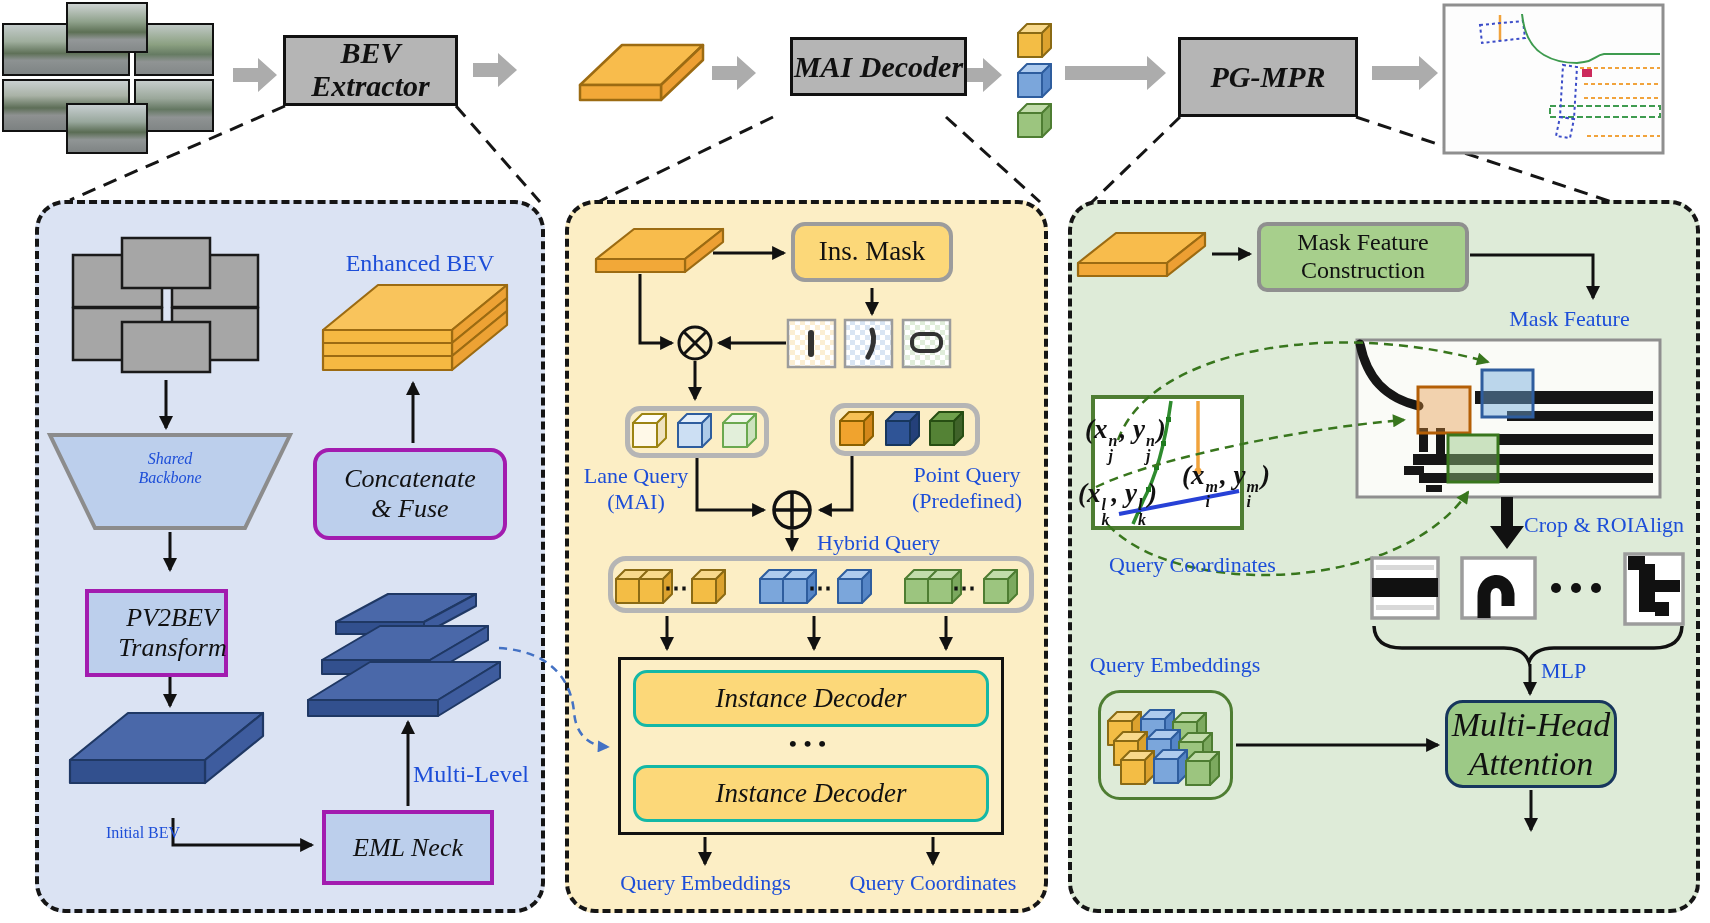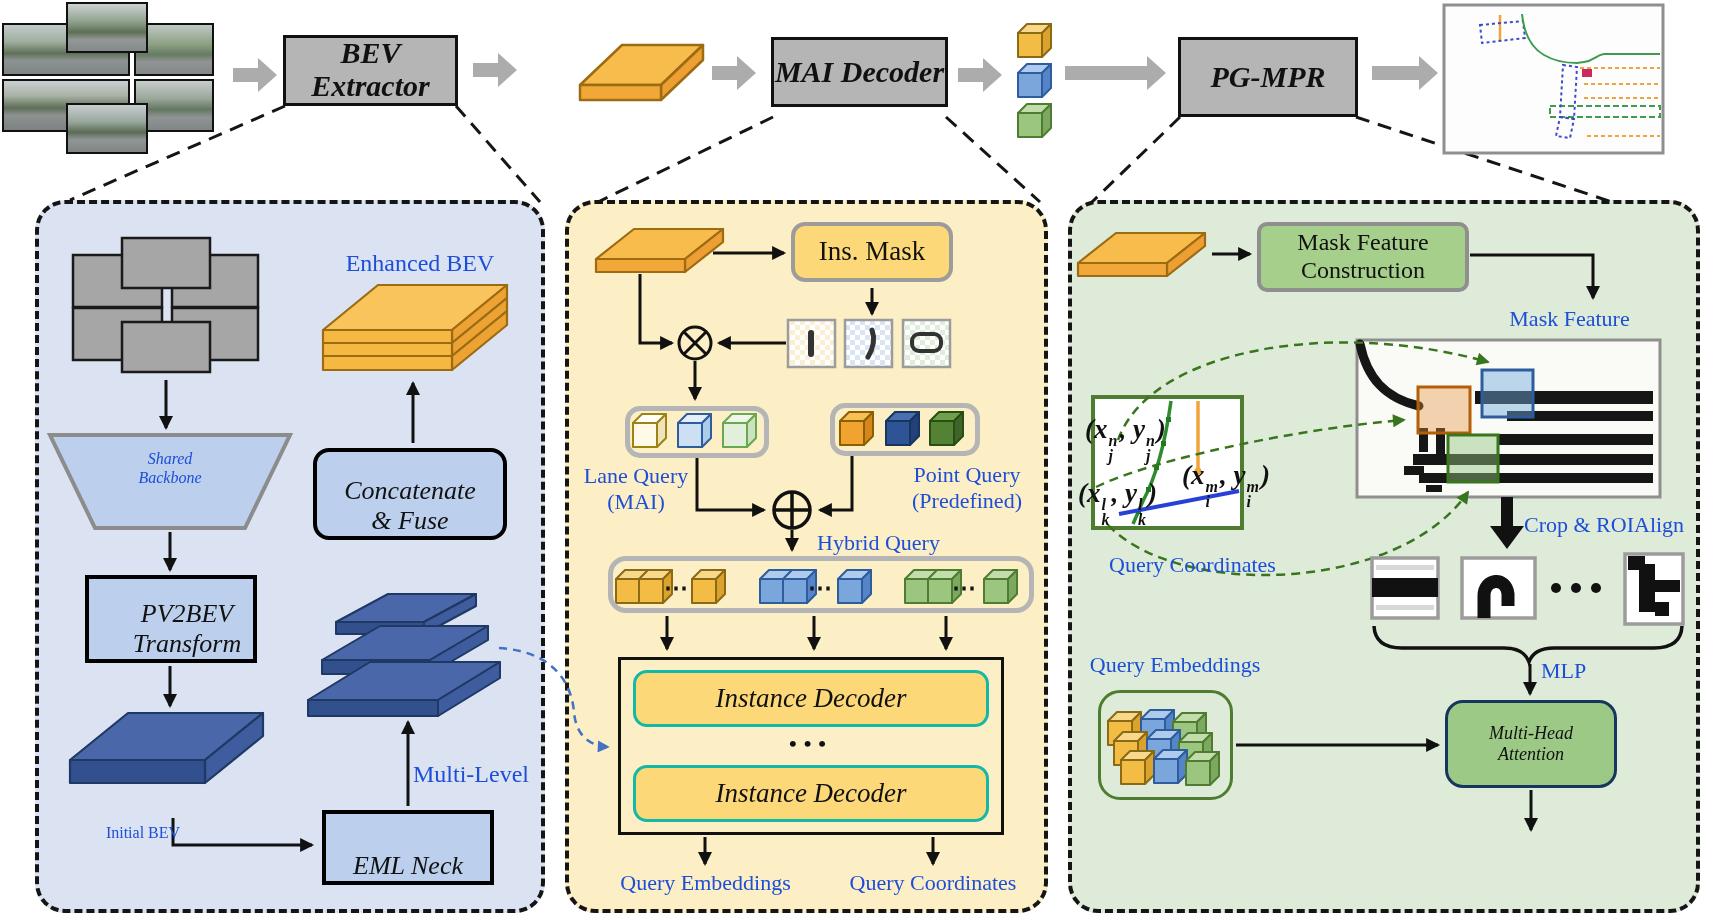--- a/index.html
+++ b/index.html
@@ -8,21 +8,21 @@
   .abs{position:absolute;}
   svg{position:absolute;left:0;top:0;z-index:2;}
   .panel{position:absolute;z-index:1;border:4px dashed #151515;border-radius:30px;box-sizing:border-box;}
   .lbl{position:absolute;z-index:3;font-size:22px;color:#1d4ed8;text-align:center;line-height:1.18;white-space:nowrap;}
   .two{white-space:normal;}
   .gbox{position:absolute;z-index:3;background:#B5B5B5;border:3px solid #111;display:flex;
         flex-direction:column;align-items:center;justify-content:center;text-align:center;
         font-weight:bold;font-style:italic;font-size:30px;color:#111;line-height:1.12;box-sizing:border-box;}
   .rbox{position:absolute;z-index:3;display:flex;flex-direction:column;align-items:center;justify-content:center;
         text-align:center;color:#111;box-sizing:border-box;line-height:1.15;}
-  .bluebox{background:#BCCFEC;border:4px solid #000000;font-style:italic;font-size:26px;justify-content:flex-end;}
+  .bluebox{background:#BCCFEC;border:4px solid #a21caf;font-style:italic;font-size:26px;}
   .ydeco{background:#FCD879;border:3px solid #14b8a6;border-radius:14px;font-size:27px;}
   .container-box{position:absolute;z-index:3;border:5px solid #B5B5B5;border-radius:15px;box-sizing:border-box;background:transparent;}
   .photo{position:absolute;z-index:3;border:2.5px solid #111;box-sizing:border-box;}
   .coordlbl{position:absolute;z-index:4;font-weight:700;font-style:italic;font-size:27px;color:#111;white-space:nowrap;}
   .stack{display:inline-flex;flex-direction:column;align-items:flex-start;font-size:16px;line-height:0.95;
          vertical-align:-8px;margin:0 2px 0 1px;}
   .dots{position:absolute;z-index:3;font-weight:bold;color:#111;}
 </style>
 </head>
 <body>
@@ -328,37 +328,37 @@
   <div class="photo" style="left:134px;top:23px;width:80px;height:53px;background:linear-gradient(180deg,#bfc8c4 0%,#8ba081 40%,#667b63 60%,#909494 75%,#838888 100%);"></div>
   <div class="photo" style="left:2px;top:79px;width:128px;height:53px;background:linear-gradient(180deg,#c9cfd0 0%,#a9b2a6 30%,#5d6e57 55%,#8e9191 70%,#7c8181 100%);"></div>
   <div class="photo" style="left:134px;top:79px;width:80px;height:53px;background:linear-gradient(180deg,#c6cdcb 0%,#9aa79a 36%,#647762 58%,#8f9393 74%,#808585 100%);"></div>
   <div class="photo" style="left:66px;top:2px;width:82px;height:51px;background:linear-gradient(180deg,#cdd3d2 0%,#8fa18b 38%,#5d7055 60%,#939798 76%,#848989 100%);"></div>
   <div class="photo" style="left:66px;top:103px;width:82px;height:51px;background:linear-gradient(180deg,#c7ced0 0%,#98a79c 36%,#5a6c54 58%,#909595 74%,#7f8484 100%);"></div>
 
   <div class="gbox" style="left:283px;top:35px;width:175px;height:71px;justify-content:flex-end;">
     <span>BEV</span>
     <span>Extractor</span>
   </div>
-  <div class="gbox" style="left:771px;top:37px;width:177px;height:70px;align-items:center;">
+  <div class="gbox" style="left:790px;top:37px;width:177px;height:59px;align-items:center;">
     <span>MAI Decoder</span>
   </div>
   <div class="gbox" style="left:1178px;top:37px;width:180px;height:80px;">
     <span>PG-MPR</span>
   </div>
 
   <div class="lbl" style="left:330px;top:249px;width:180px;font-size:24px;">Enhanced BEV</div>
   <div class="lbl two" style="left:80px;top:450px;width:180px;font-style:italic;font-size:16px;">
     <span>Shared</span><br>
     <span>Backbone</span>
   </div>
   <div class="rbox bluebox" style="left:313px;top:448px;width:194px;height:92px;border-radius:16px;">
     <span>Concatenate</span>
     <span>&amp; Fuse</span>
   </div>
-  <div class="rbox bluebox" style="left:85px;top:575px;width:172px;height:88px;padding-left:32px;">
+  <div class="rbox bluebox" style="left:85px;top:589px;width:143px;height:88px;padding-left:32px;">
     <span>PV2BEV</span>
     <span>Transform</span>
   </div>
   <div class="lbl" style="left:63px;top:824px;width:160px;font-size:16px;">Initial BEV</div>
   <div class="rbox bluebox" style="left:322px;top:810px;width:172px;height:75px;">
     <span>EML Neck</span>
   </div>
   <div class="lbl" style="left:413px;top:760px;width:130px;text-align:left;font-size:24px;">Multi-Level</div>
 
   <div class="rbox ydeco" style="left:791px;top:222px;width:162px;height:60px;border:4px solid #9C9C9C;">
@@ -393,21 +393,21 @@
   <div class="rbox" style="left:1257px;top:222px;width:212px;height:70px;background:#A7CF8C;border:4px solid #8F8F8F;border-radius:10px;font-size:24px;">
     <span>Mask Feature</span>
     <span>Construction</span>
   </div>
   <div class="lbl" style="left:1482px;top:306px;width:175px;">Mask Feature</div>
   <div class="lbl" style="left:1524px;top:512px;width:175px;text-align:left;">Crop &amp; ROIAlign</div>
   <div class="lbl" style="left:1090px;top:552px;width:205px;">Query Coordinates</div>
   <div class="lbl" style="left:1541px;top:658px;width:70px;text-align:left;">MLP</div>
   <div class="lbl" style="left:1085px;top:652px;width:180px;">Query Embeddings</div>
   <div class="abs" style="left:1098px;top:690px;width:135px;height:110px;border:3.5px solid #4E7D32;border-radius:22px;z-index:3;box-sizing:border-box;"></div>
-  <div class="rbox" style="left:1445px;top:700px;width:172px;height:88px;background:#9CC986;border:3px solid #17365D;border-radius:18px;font-style:italic;font-size:18px;">
+  <div class="rbox" style="left:1445px;top:700px;width:172px;height:88px;background:#9CC986;border:3px solid #17365D;border-radius:18px;font-style:italic;font-size:34px;">
     <span>Multi-Head</span>
     <span>Attention</span>
   </div>
 
   <div class="coordlbl" style="left:1085px;top:414px;">
     <span>(x</span><span class="stack">
         <span>n</span>
         <span>j</span>
       </span><span>, y</span><span class="stack">
         <span>n</span>

